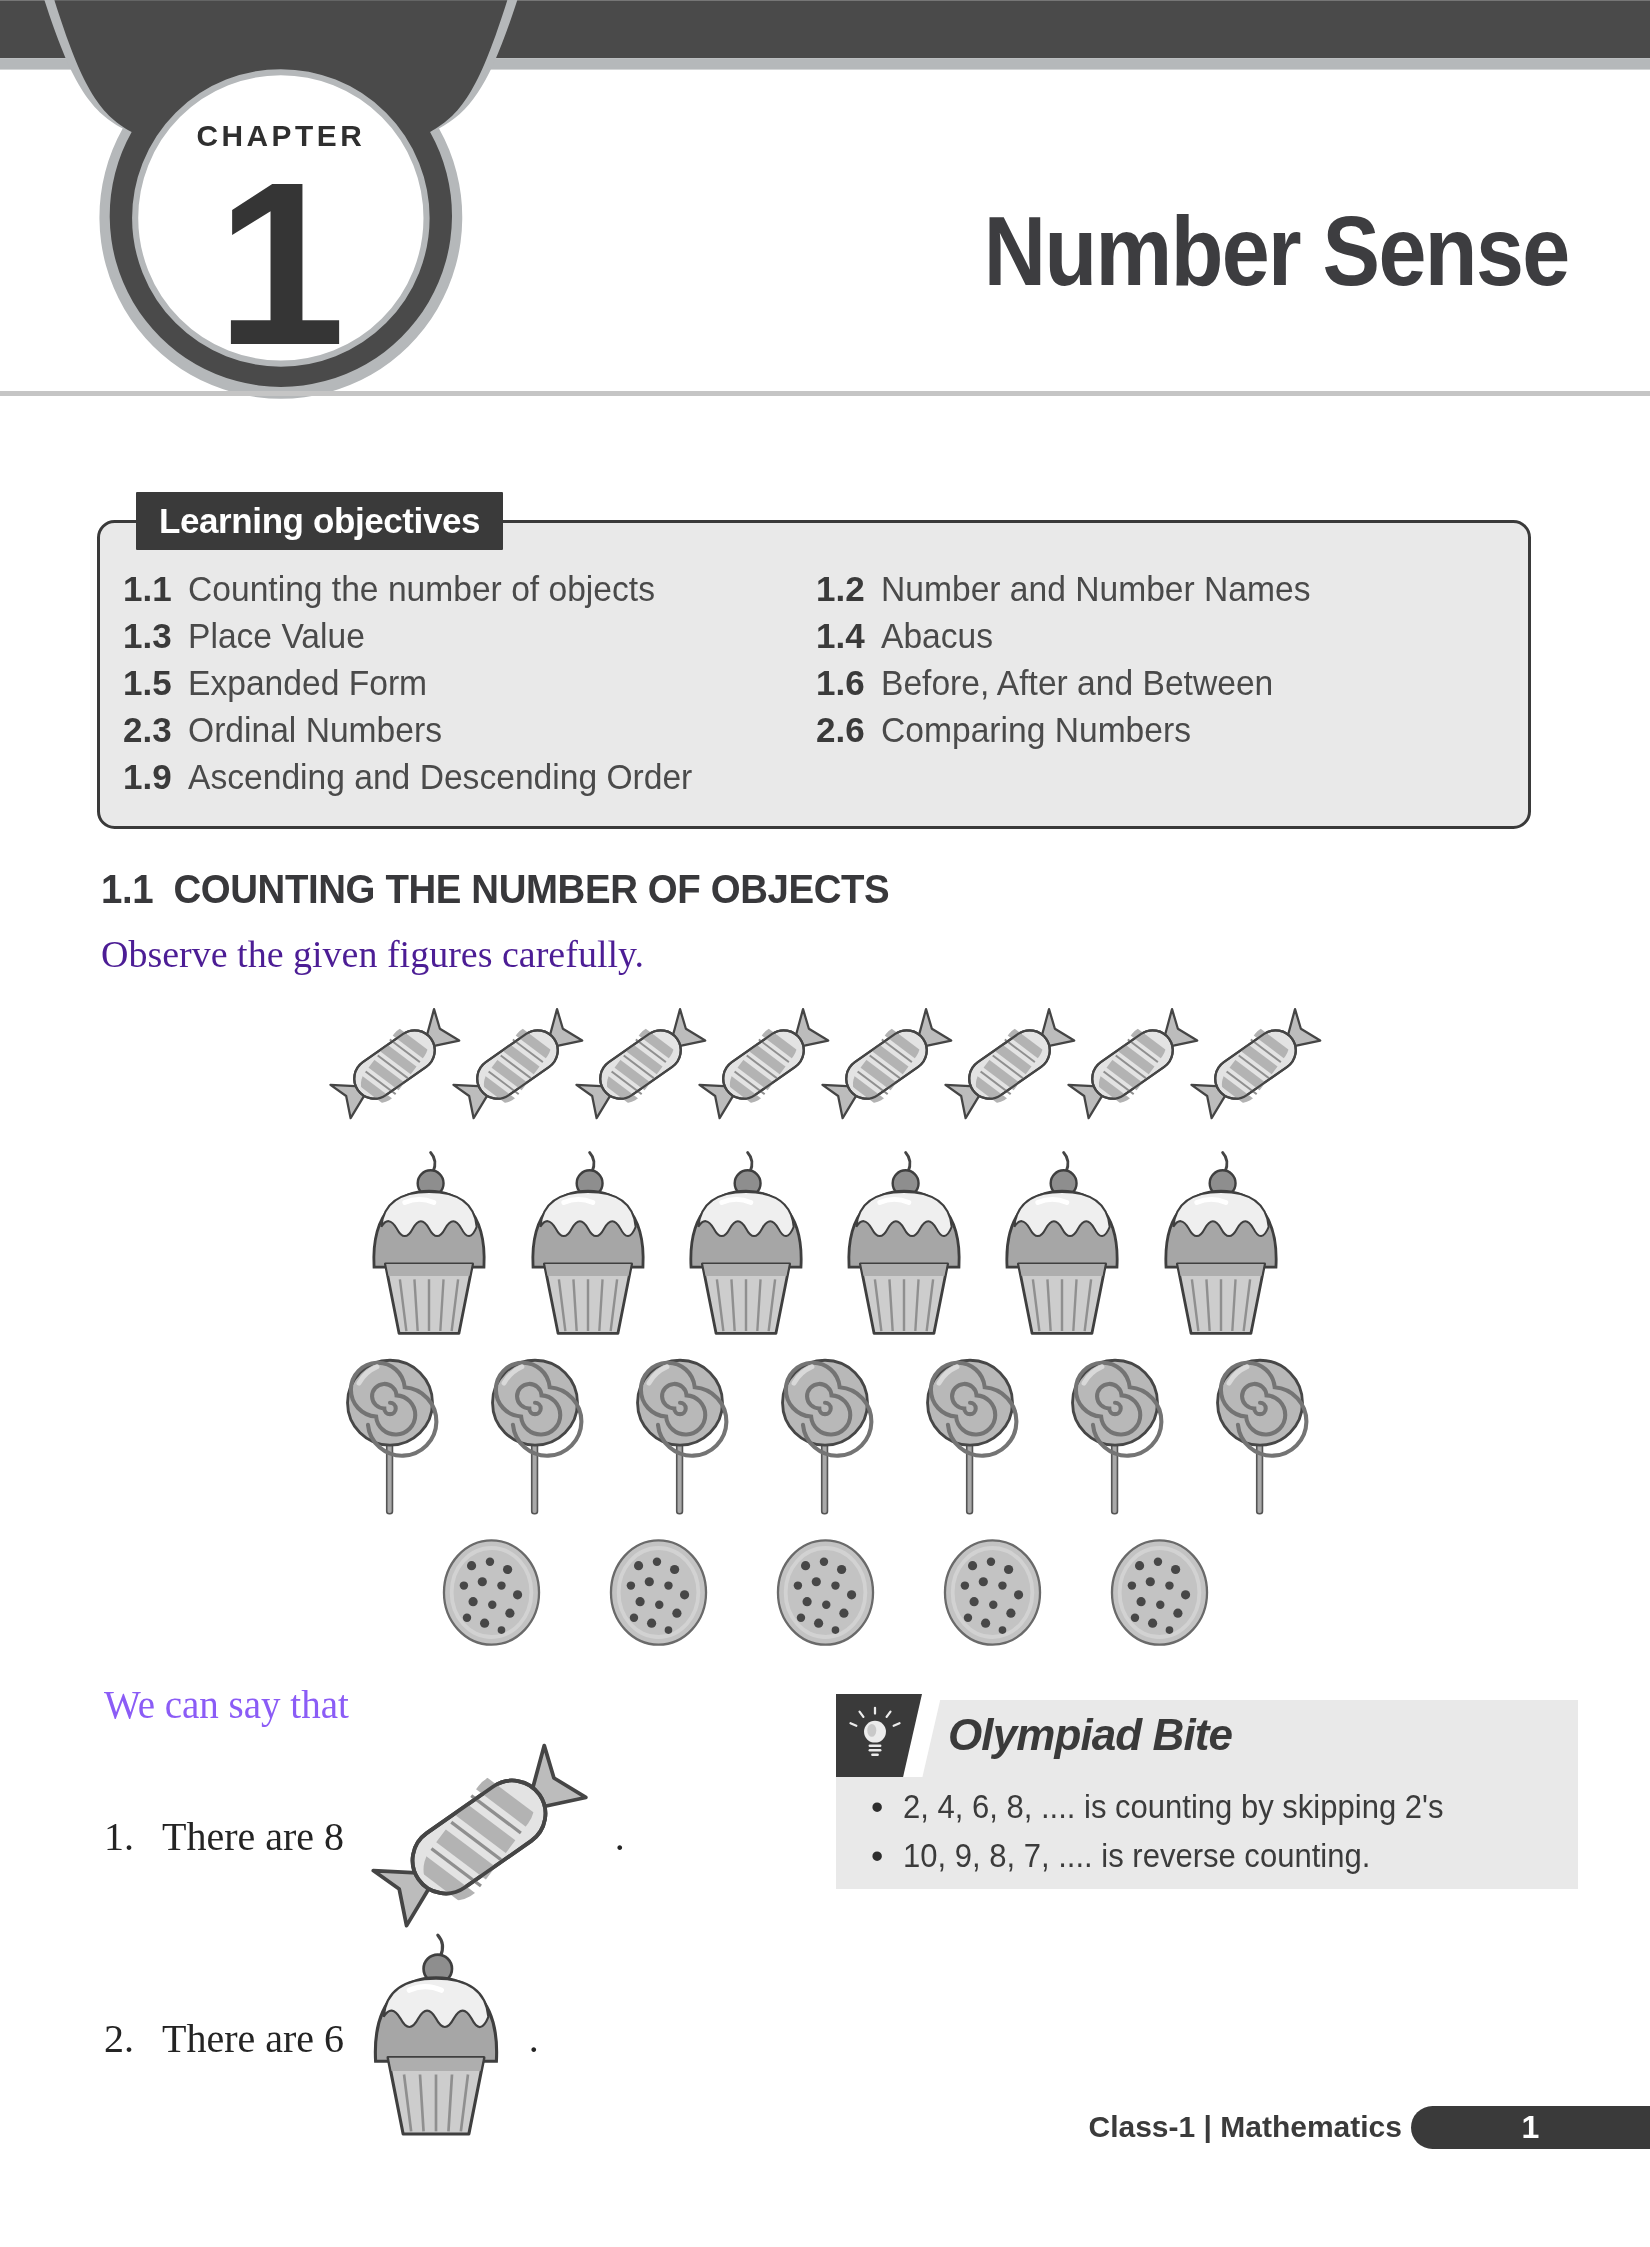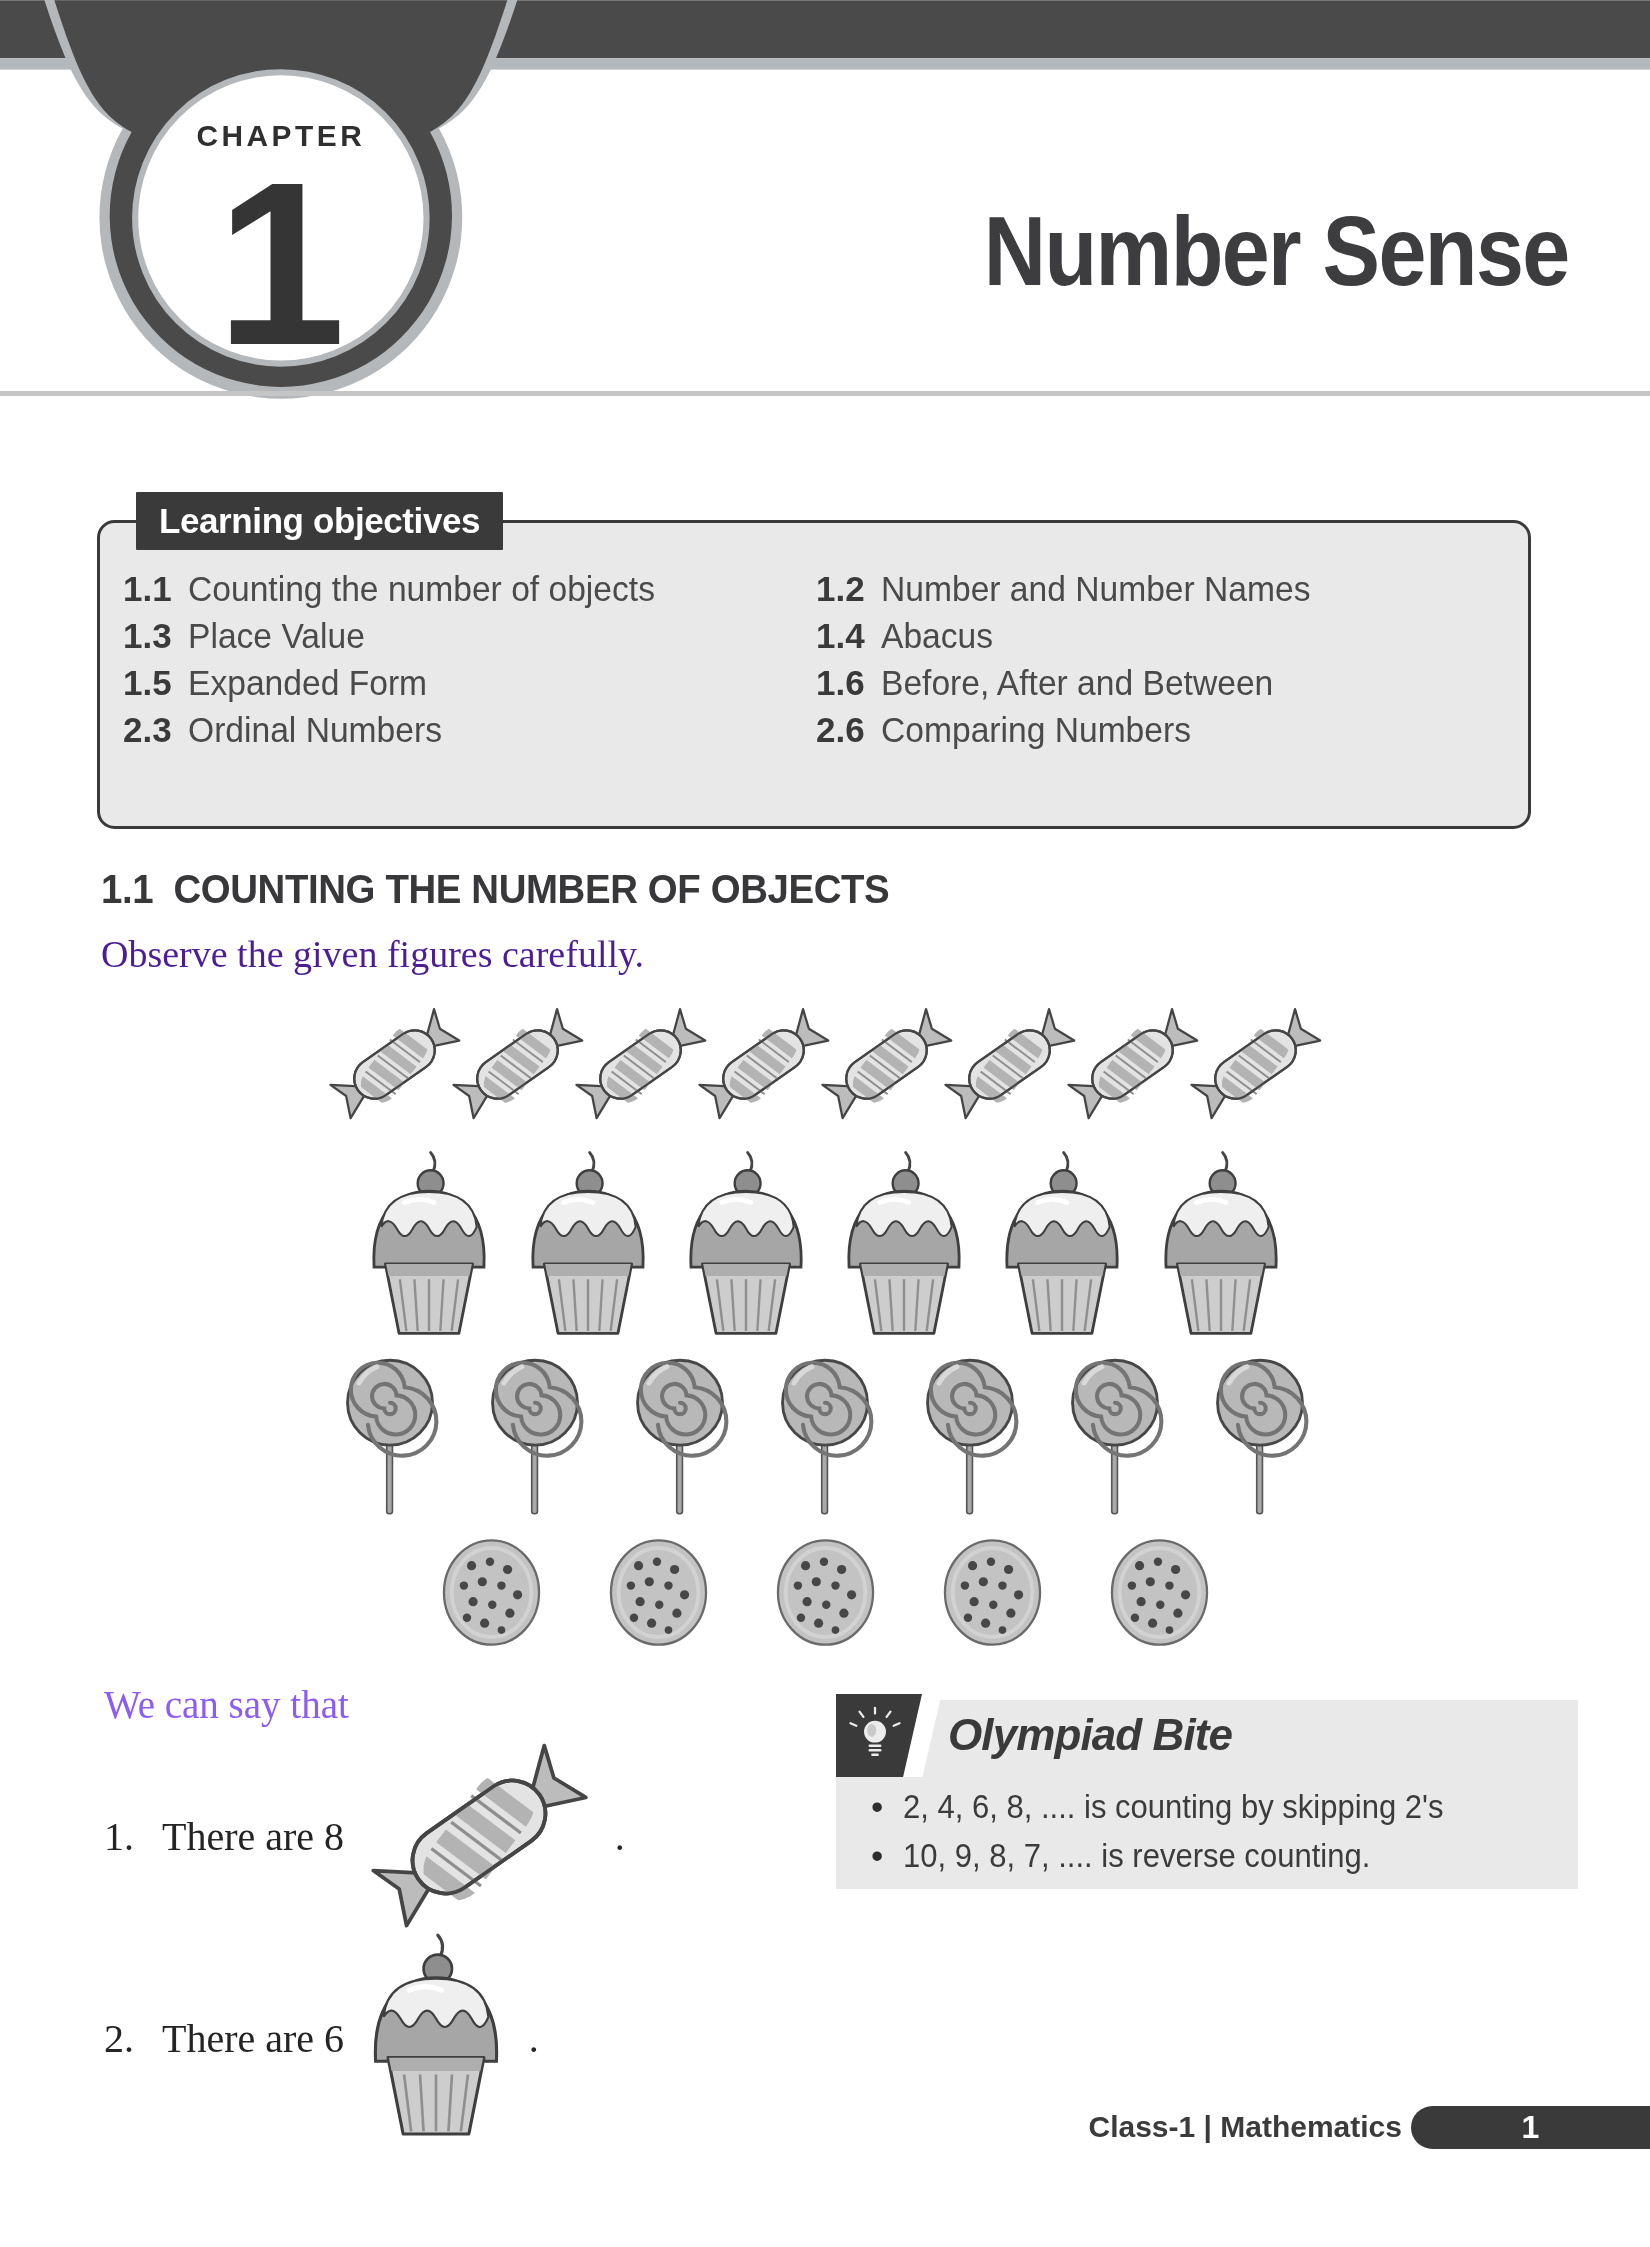--- a/index.html
+++ b/index.html
@@ -203,20 +203,24 @@
           <span class="obj-label">Place Value</span>
         </div>
         <div class="obj-row">
           <span class="obj-num">1.5</span>
           <span class="obj-label">Expanded Form</span>
         </div>
         <div class="obj-row">
           <span class="obj-num">2.3</span>
           <span class="obj-label">Ordinal Numbers</span>
         </div>
+        <div class="obj-row">
+          <span class="obj-num">1.9</span>
+          <span class="obj-label">Ascending and Descending Order</span>
+        </div>
       </div>
     <div class="lo-col lo-col-right" id="obj-col-right">
         <div class="obj-row">
           <span class="obj-num">1.2</span>
           <span class="obj-label">Number and Number Names</span>
         </div>
         <div class="obj-row">
           <span class="obj-num">1.4</span>
           <span class="obj-label">Abacus</span>
         </div>

